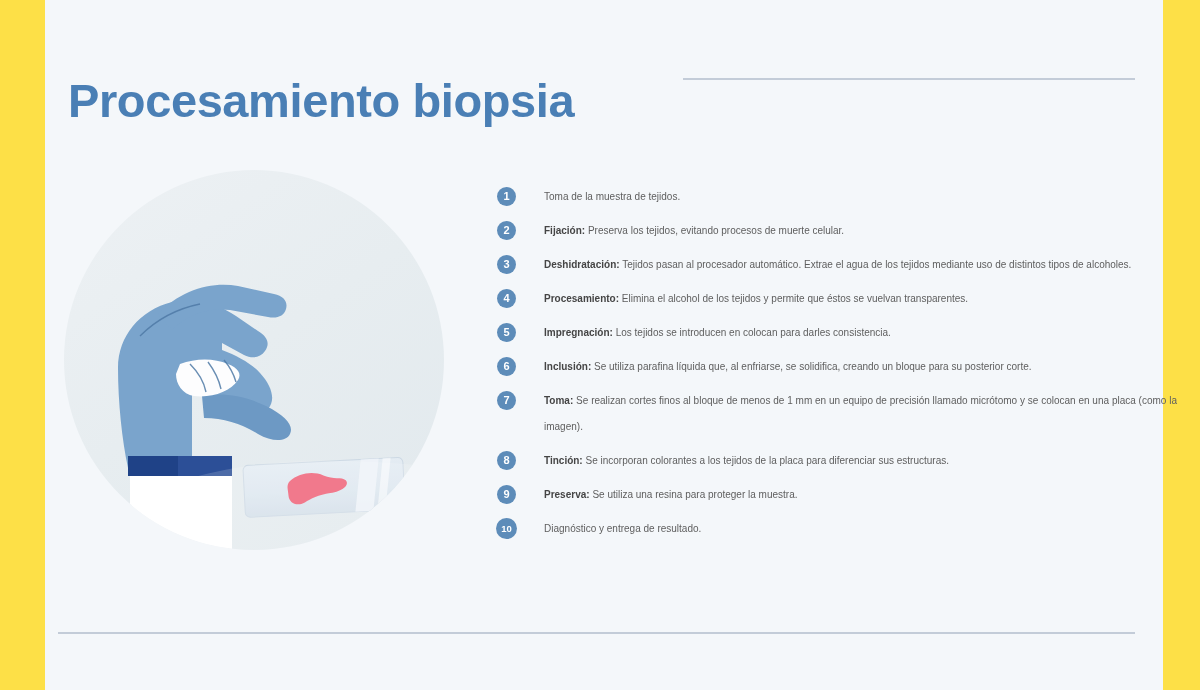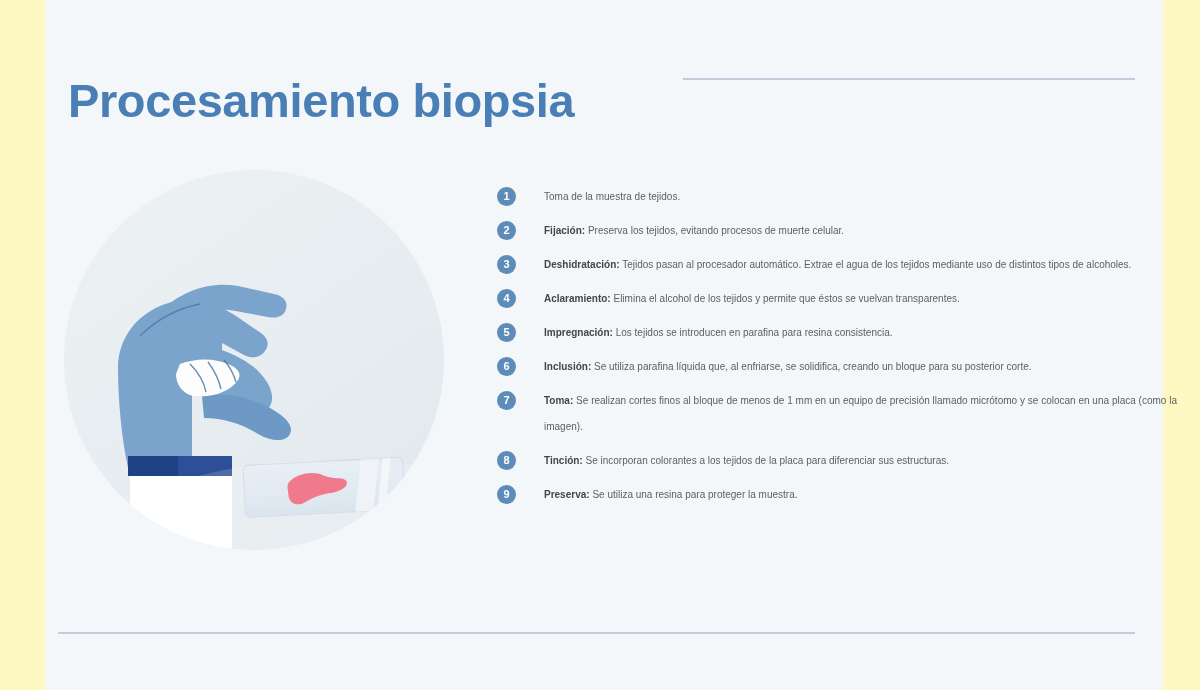--- a/index.html
+++ b/index.html
@@ -13,21 +13,21 @@
     height: 690px;
     overflow: hidden;
     font-family: "Liberation Sans", sans-serif;
     -webkit-font-smoothing: antialiased;
   }
 
   .slide-root {
     position: relative;
     width: 1200px;
     height: 690px;
-    background: #fef9c3;
+    background: #fde047;
   }
 
   
   .panel {
     position: absolute;
     left: 45px;
     top: 0px;
     width: 1118px;
     height: 690px;
     background: #f4f7fa;
@@ -249,26 +249,26 @@
       <span class="step-text"><span class="lead">Fijación:</span> <span>Preserva los tejidos, evitando procesos de muerte celular.</span></span>
     </li>
 
     <li class="step">
       <span class="step-badge">3</span>
       <span class="step-text"><span class="lead">Deshidratación:</span> <span>Tejidos pasan al procesador automático. Extrae el agua de los tejidos mediante uso de distintos tipos de alcoholes.</span></span>
     </li>
 
     <li class="step">
       <span class="step-badge">4</span>
-      <span class="step-text"><span class="lead">Aclaramiento:</span> <span>Elimina el alcohol de los tejidos y permite que éstos se vuelvan transparentes.</span></span>
+      <span class="step-text"><span class="lead">Procesamiento:</span> <span>Elimina el alcohol de los tejidos y permite que éstos se vuelvan transparentes.</span></span>
     </li>
 
     <li class="step">
       <span class="step-badge">5</span>
-      <span class="step-text"><span class="lead">Impregnación:</span> <span>Los tejidos se introducen en parafina para resina consistencia.</span></span>
+      <span class="step-text"><span class="lead">Impregnación:</span> <span>Los tejidos se introducen en colocan para darles consistencia.</span></span>
     </li>
 
     <li class="step">
       <span class="step-badge">6</span>
       <span class="step-text"><span class="lead">Inclusión:</span> <span>Se utiliza parafina líquida que, al enfriarse, se solidifica, creando un bloque para su posterior corte.</span></span>
     </li>
 
     <li class="step">
       <span class="step-badge">7</span>
       <span class="step-text"><span class="lead">Toma:</span> <span>Se realizan cortes finos al bloque de menos de 1 mm en un equipo de precisión llamado micrótomo y se colocan en una placa (como la imagen).</span></span>
@@ -277,18 +277,22 @@
     <li class="step">
       <span class="step-badge">8</span>
       <span class="step-text"><span class="lead">Tinción:</span> <span>Se incorporan colorantes a los tejidos de la placa para diferenciar sus estructuras.</span></span>
     </li>
 
     <li class="step">
       <span class="step-badge">9</span>
       <span class="step-text"><span class="lead">Preserva:</span> <span>Se utiliza una resina para proteger la muestra.</span></span>
     </li>
 
+    <li class="step">
+      <span class="step-badge wide">10</span>
+      <span class="step-text"> <span>Diagnóstico y entrega de resultado.</span></span>
+    </li>
 
   </ol>
 
   <div class="footer-rule"></div>
 
 </div>
 
 </body></html>

